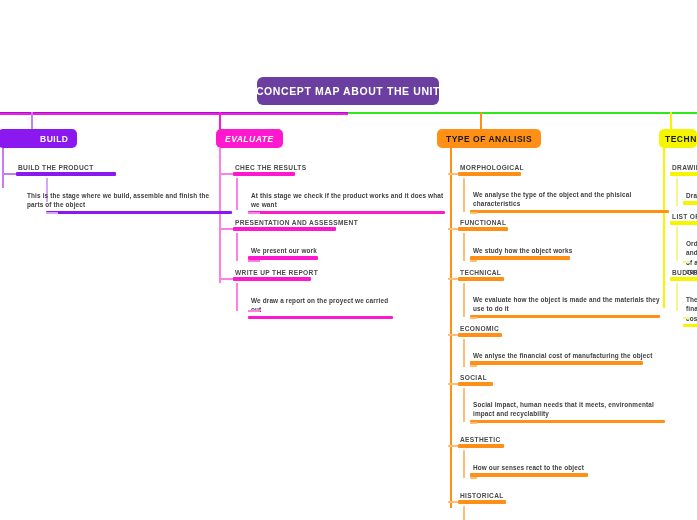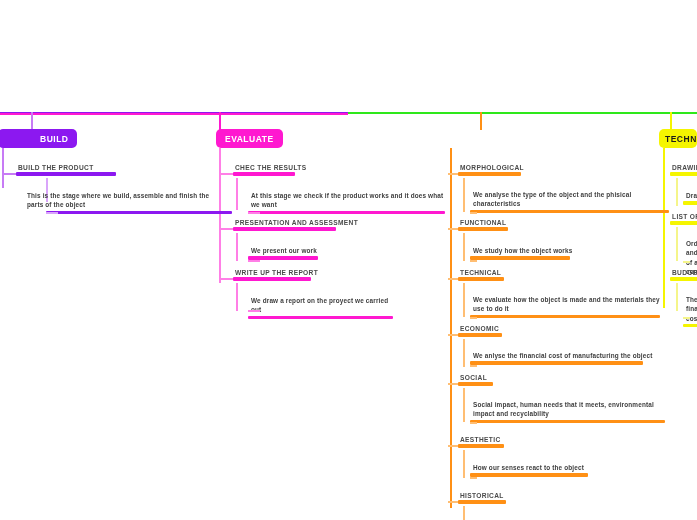--- a/index.html
+++ b/index.html
@@ -145,23 +145,26 @@
   <div class="drop" style="left:31px; background:#c77bf5;"></div>
   <div class="drop" style="left:219px; background:#ff18d0;"></div>
   <div class="drop" style="left:480px; background:#ff9015;"></div>
   <div class="drop" style="left:670px; background:#f5f500;"></div>
 
   <div class="branch-head" style="left:-2px; background:#8c18f0;">
     <span class="head-label" style="color:#ffffff;padding-left:33px;">BUILD</span>
   </div>
 
   <div class="branch-head" style="left:216px; background:#ff18d0;">
-    <span class="head-label" style="color:#ffffff;">EVALUATE</span>
-  </div>
-
+    <span class="head-label" style="color:#ffffff;font-style:italic;">EVALUATE</span>
+  </div>
+
+  <div class="branch-head" style="left:437px; background:#ff9015;">
+    <span class="head-label" style="color:#1a1a1a;">TYPE OF ANALISIS</span>
+  </div>
 
   <div class="branch-head" style="left:659px; background:#f5f500; overflow:hidden; width:38px; justify-content:flex-start; padding:0 6px;">
     <span class="head-label" style="color:#1a1a1a;">TECHNICAL DOCUMENTS</span>
   </div>
 
   <div class="branch-trunk" style="left:2px; top:148px; height:40px; background:#c77bf5;"></div>
   <div class="branch-trunk" style="left:219px; top:148px; height:135px; background:#ff7fe6;"></div>
   <div class="branch-trunk" style="left:450px; top:148px; height:360px; background:#ff9015;"></div>
   <div class="branch-trunk" style="left:663px; top:148px; height:160px; background:#f5f500;"></div>
 
@@ -321,14 +324,17 @@
     <span class="topic-label">BUDGET</span>
     <span class="topic-bar" style="background:#f5f500; width:60px;"></span>
   </div>
   <div class="branch-trunk" style="left:676px; top:283px; height:28px; background:#f5f58a;"></div>
   <div class="detail" style="left:676px; top:295px; width:40px; overflow:hidden;">
     <div class="detail-connector-foot" style="background:#f5f58a; top:22px; left:7px; width:7px;"></div>
     <span class="detail-text" style="padding-left:10px;">The total financial cost</span>
     <span class="detail-bar" style="background:#f5f500; width:40px; margin-left:7px;"></span>
   </div>
 
+  <div class="root-node">
+    <span class="root-label">CONCEPT MAP ABOUT THE UNIT</span>
+  </div>
 
 </div>
 
 </body></html>

